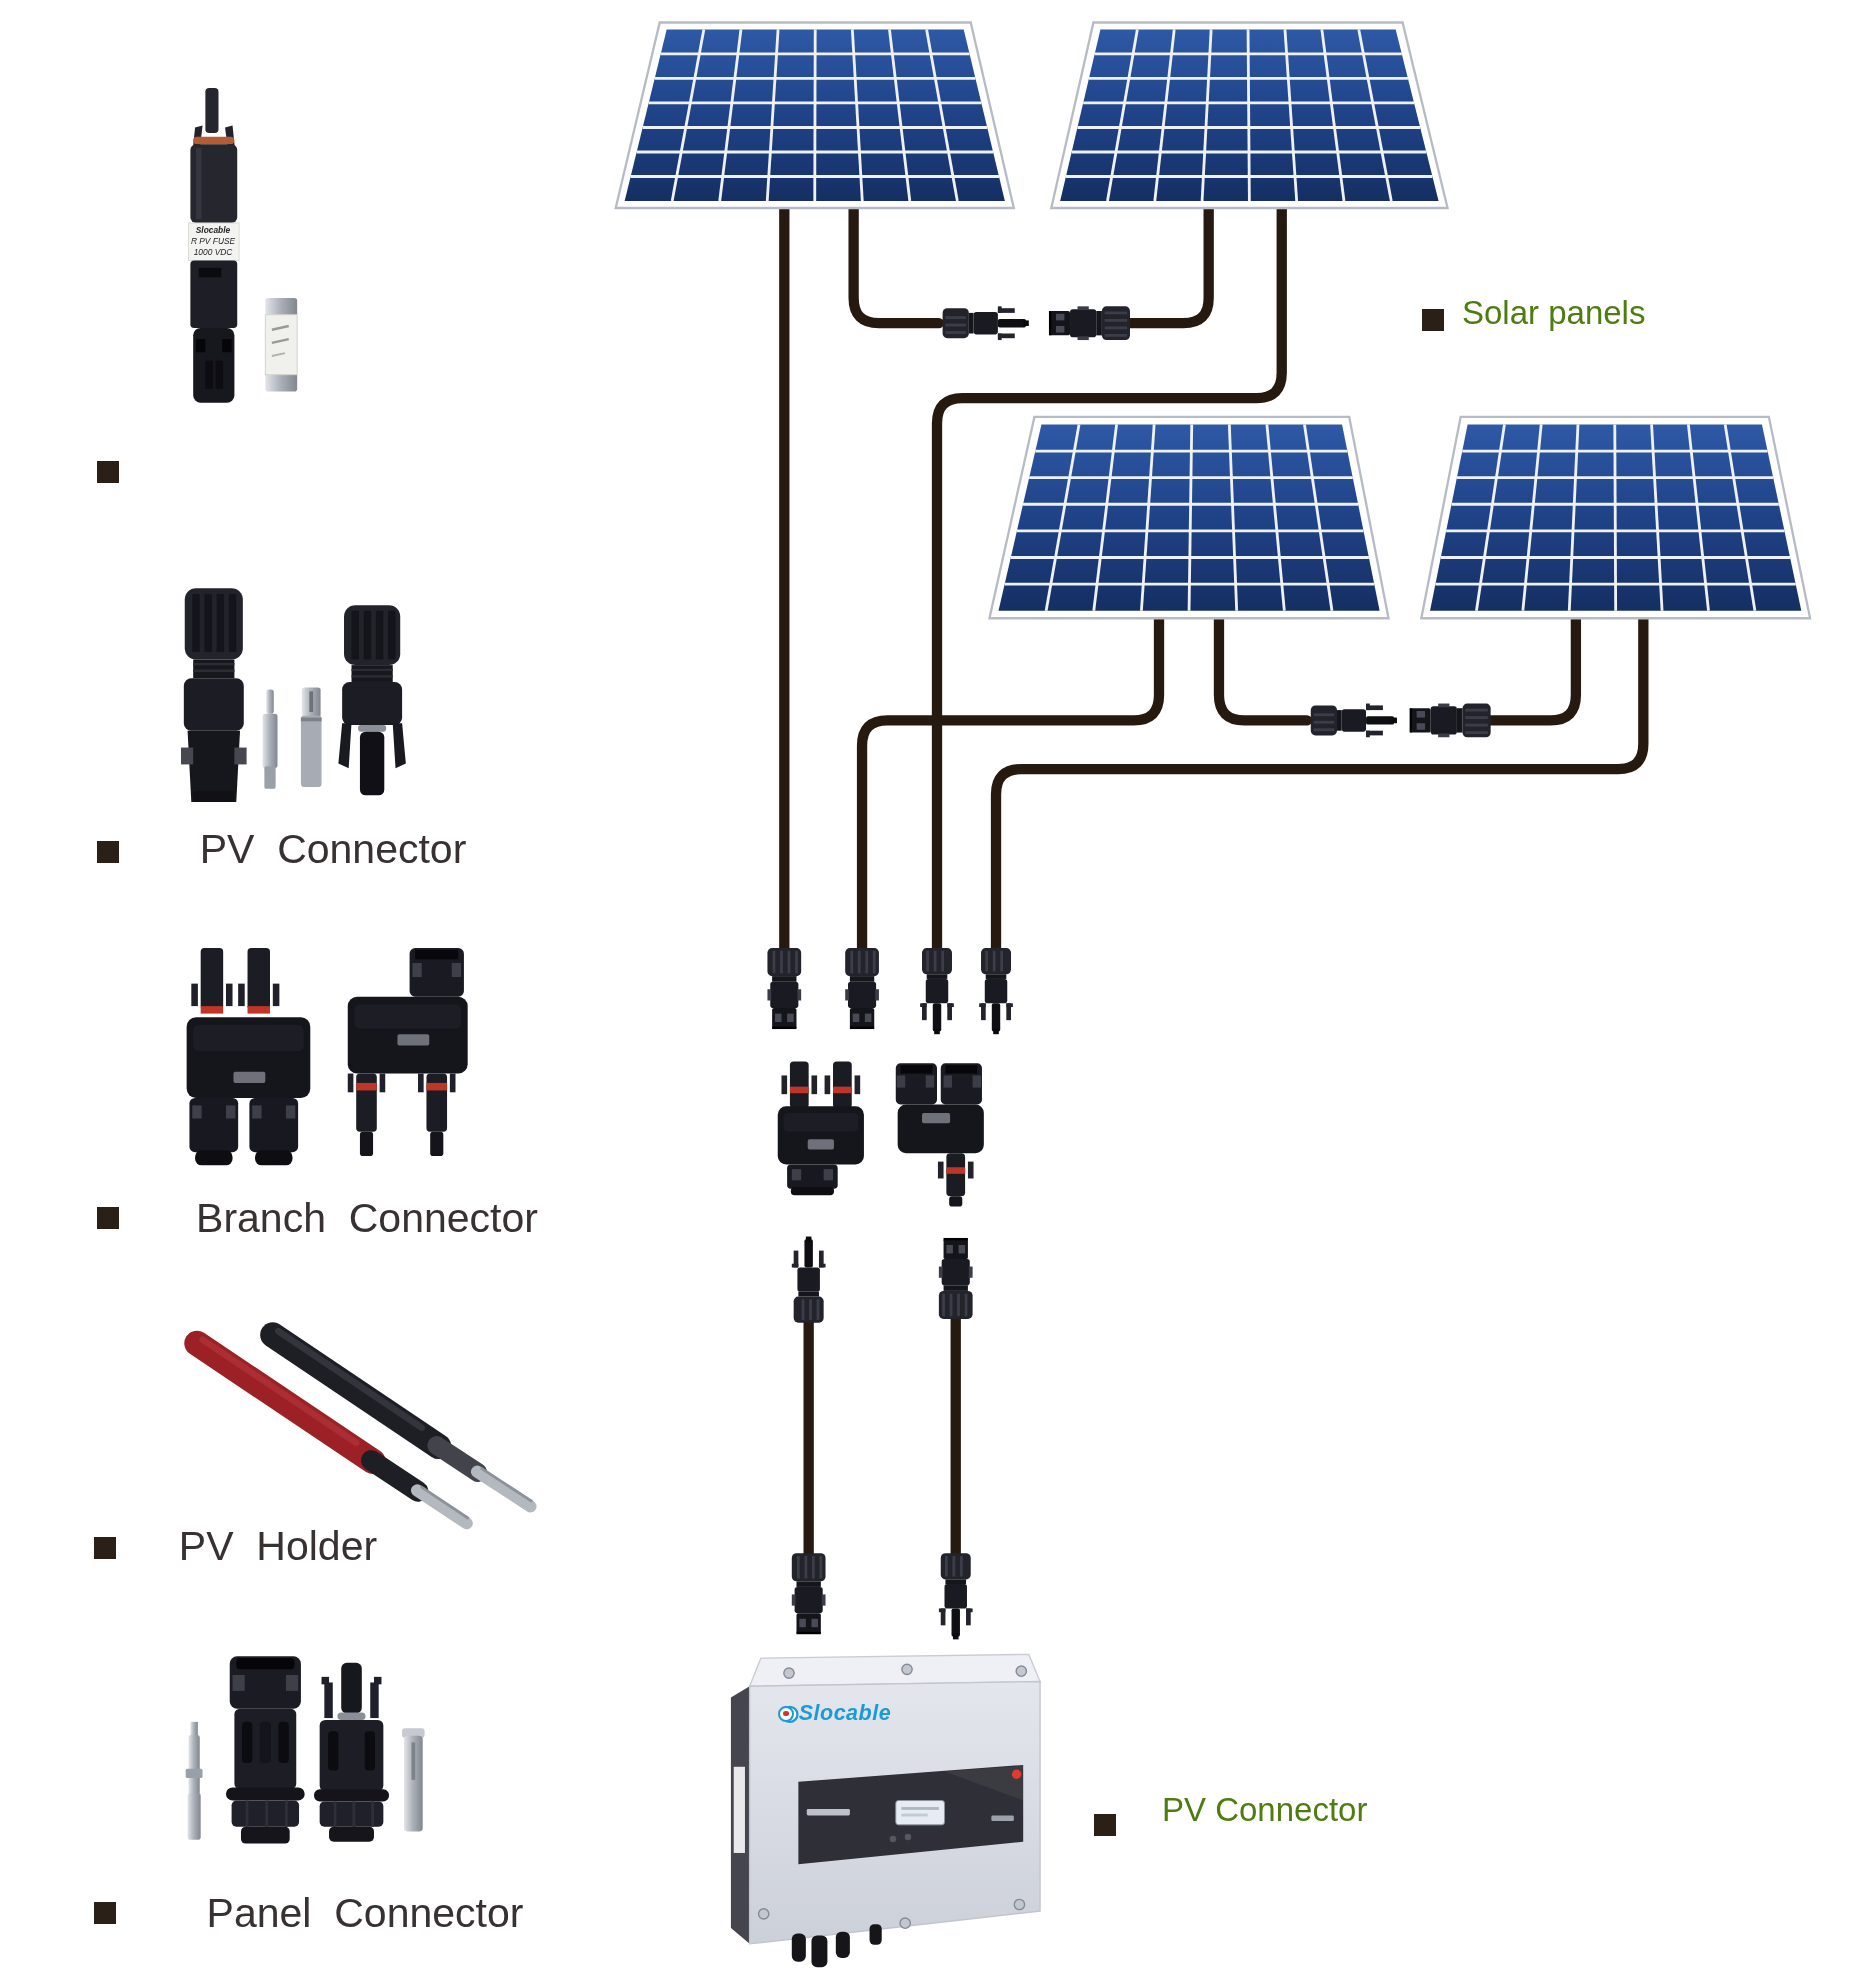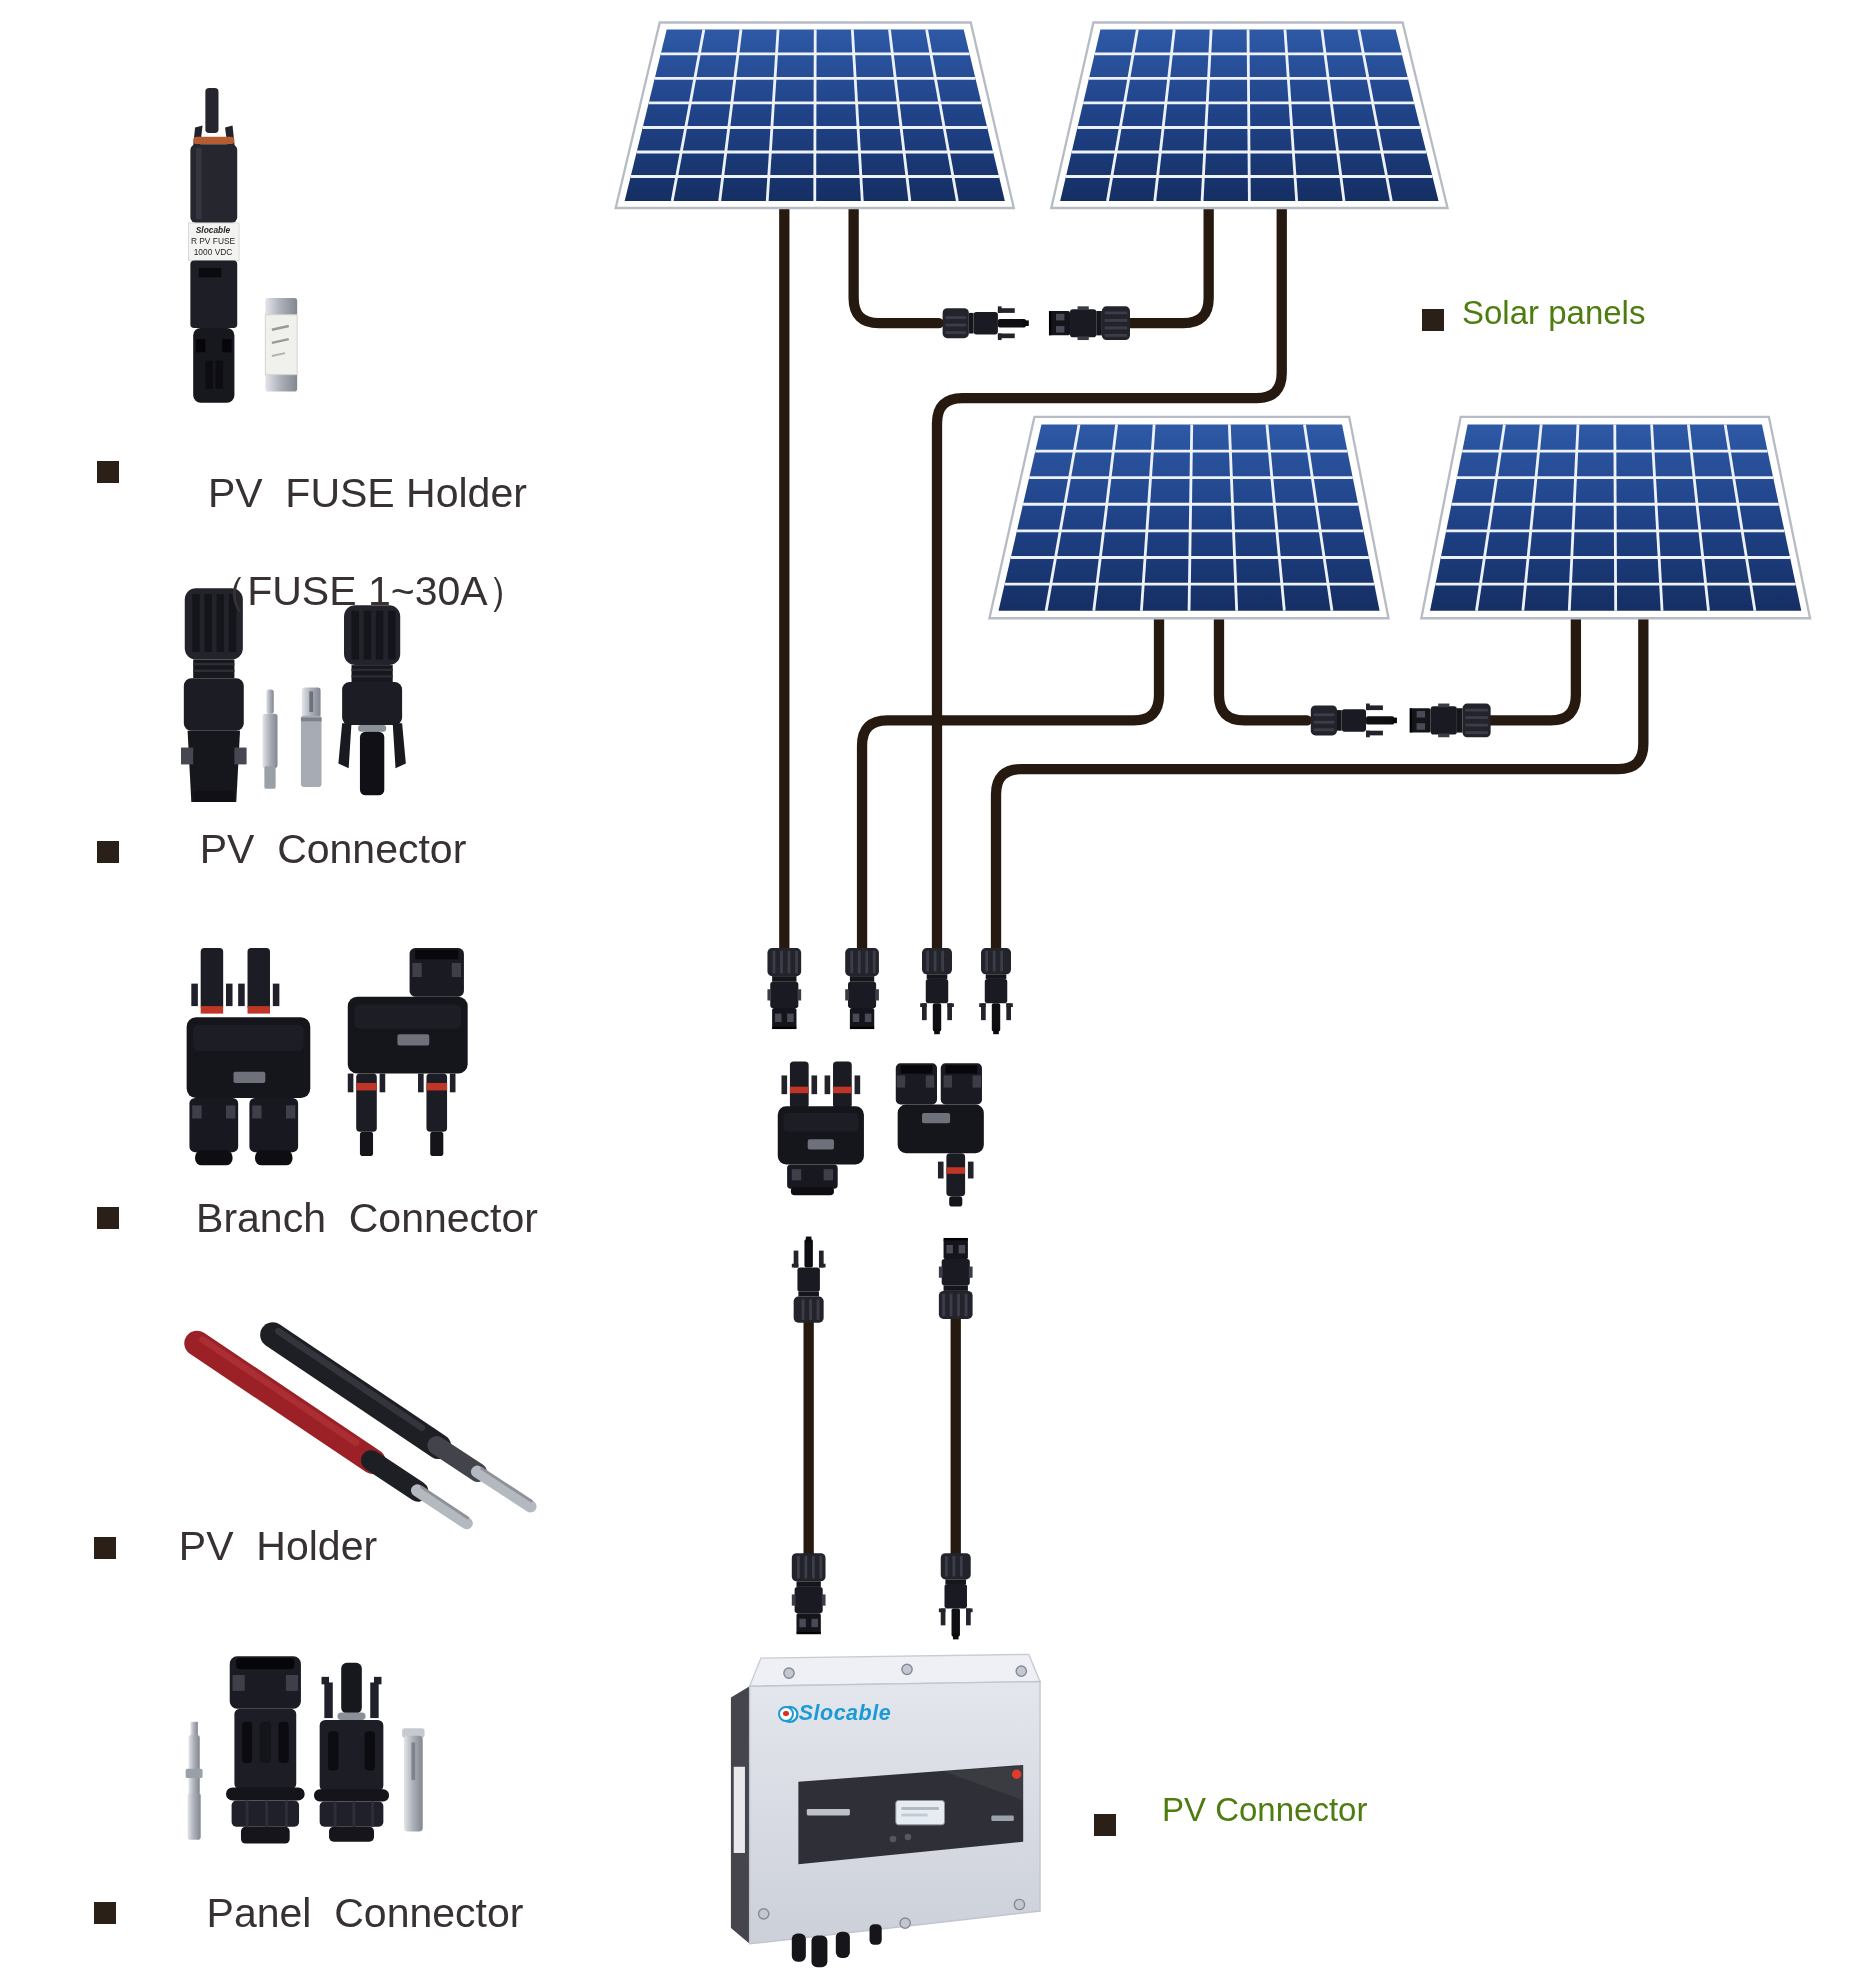--- a/index.html
+++ b/index.html
@@ -5,21 +5,21 @@
   html,body{margin:0;padding:0;background:#ffffff;}
   .canvas{position:relative;width:1874px;height:1971px;background:#ffffff;overflow:hidden;
           font-family:"Liberation Sans",sans-serif;}
   .art{position:absolute;left:0;top:0;}
   .sq{position:absolute;width:21.5px;height:21.5px;background:#2a2017;}
   .lbl{position:absolute;font-size:41px;color:#373132;white-space:pre;text-align:center;line-height:49px;}
   .lbl-right{position:absolute;font-size:33px;color:#4d7c0f;white-space:pre;}
   .fuse-lbl{position:absolute;left:186px;top:225px;width:54px;text-align:center;color:#26262a;
             font-size:9.4px;line-height:11.2px;}
   .fuse-lbl .brand{font-style:italic;font-weight:bold;display:block;}
-  .fuse-lbl span{display:block;font-size:8.4px;letter-spacing:0;}
+  .fuse-lbl span{display:block;font-size:8.4px;letter-spacing:0;font-style:italic;}
   .inv-logo{position:absolute;left:778px;top:1701px;display:flex;align-items:center;gap:4.7px;}
   .inv-logo .dot{width:12px;height:12px;border:2.8px solid #1a9bd7;border-radius:50%;position:relative;background:#fff;}
   .inv-logo .dot::after{content:"";position:absolute;left:3.3px;top:3.3px;width:5.6px;height:5.6px;border-radius:50%;background:#d93025;}
   .inv-logo .txt{font-size:21.5px;font-weight:bold;font-style:italic;color:#1a9bd7;letter-spacing:0.5px;}
 </style>
 </head>
 <body>
 
 <div class="canvas">
 
@@ -399,24 +399,20 @@
 </svg>
 
 <div class="sq" style="left:97px;top:461px"></div>
 <div class="sq" style="left:97px;top:841px"></div>
 <div class="sq" style="left:97px;top:1207px"></div>
 <div class="sq" style="left:94px;top:1537px"></div>
 <div class="sq" style="left:94px;top:1902px"></div>
 <div class="sq" style="left:1422px;top:309px"></div>
 <div class="sq" style="left:1094px;top:1814px"></div>
 
-<div class="lbl" style="left:131px;top:420px;width:450px">
-  <span>PV  FUSE Holder</span><br>
-  <span>（FUSE 1~30A）</span>
-</div>
 <div class="lbl" style="left:142px;top:1194px;width:450px">Branch  Connector</div>
 <div class="lbl" style="left:108px;top:825px;width:450px">PV  Connector</div>
 <div class="lbl" style="left:53px;top:1522px;width:450px">PV  Holder</div>
 <div class="lbl" style="left:140px;top:1889px;width:450px">Panel  Connector</div>
 
 <div class="lbl-right" style="left:1462px;top:294px">Solar panels</div>
 <div class="lbl-right" style="left:1162px;top:1791px">PV Connector</div>
 
 <div class="fuse-lbl">
   <span class="brand">Slocable</span>

